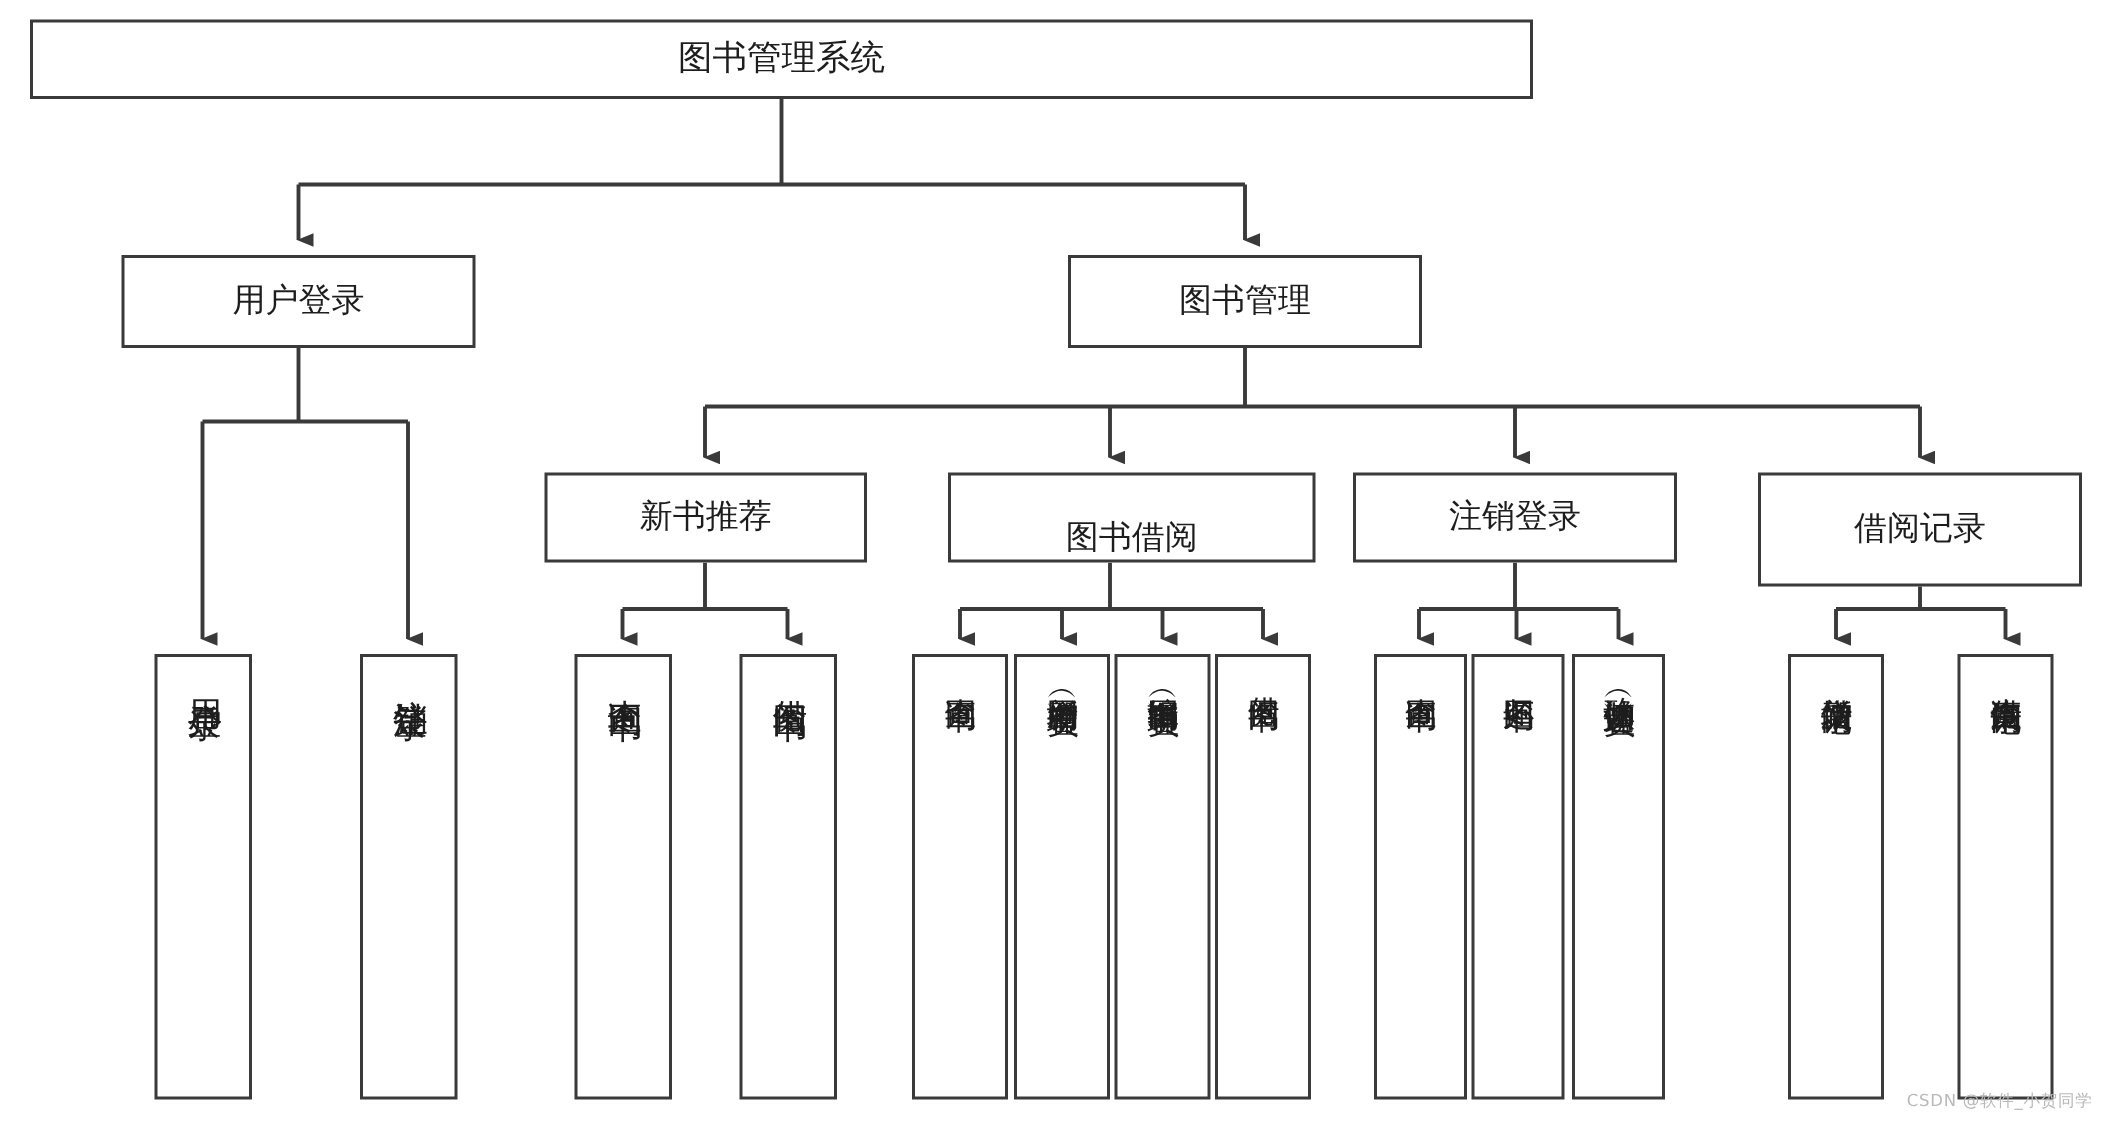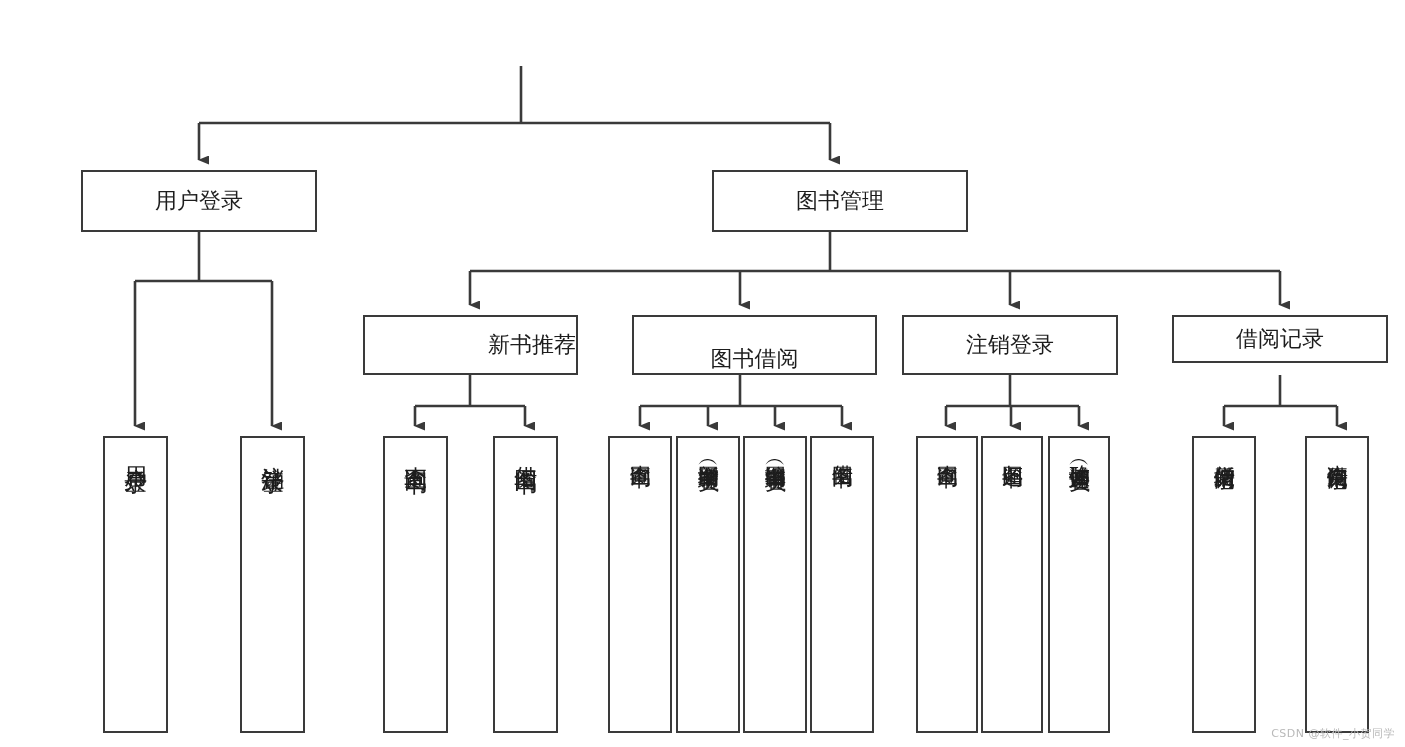--- a/index.html
+++ b/index.html
@@ -131,38 +131,41 @@
       <path d="M1011,406 L1011,426" marker-end="url(#arrowhead)"></path>
       <path d="M1079,406 L1079,426" marker-end="url(#arrowhead)"></path>
 
       <path d="M1280,375 L1280,406"></path>
       <path d="M1224,406 L1337,406"></path>
       <path d="M1224,406 L1224,426" marker-end="url(#arrowhead)"></path>
       <path d="M1337,406 L1337,426" marker-end="url(#arrowhead)"></path>
     </g>
   </svg>
 
+  <div class="node horiz root" style="left:20px; top:13px; width:1002px; height:53px;">
+    <span class="node-label">图书管理系统</span>
+  </div>
 
   <div class="node horiz" style="left:81px; top:170px; width:236px; height:62px;">
     <span class="node-label">用户登录</span>
   </div>
-  <div class="node horiz" style="left:712px; top:170px; width:256px; height:62px;">
+  <div class="node horiz" style="left:712px; top:170px; width:236px; height:62px;">
     <span class="node-label">图书管理</span>
   </div>
 
-  <div class="node horiz" style="left:363px; top:315px; width:215px; height:60px;justify-content:flex-end;">
+  <div class="node horiz" style="left:363px; top:315px; width:215px; height:60px;">
     <span class="node-label">新书推荐</span>
   </div>
   <div class="node horiz" style="left:632px; top:315px; width:245px; height:60px;align-items:flex-end;">
     <span class="node-label">图书借阅</span>
   </div>
   <div class="node horiz" style="left:902px; top:315px; width:216px; height:60px;">
     <span class="node-label">注销登录</span>
   </div>
-  <div class="node horiz" style="left:1172px; top:315px; width:216px; height:48px;">
+  <div class="node horiz" style="left:1172px; top:315px; width:216px; height:76px;">
     <span class="node-label">借阅记录</span>
   </div>
 
   <div class="node vert" style="left:103px; top:436px; width:65px; height:297px;">
     <span class="node-label">用户登录</span>
   </div>
   <div class="node vert" style="left:240px; top:436px; width:65px; height:297px;">
     <span class="node-label">注销登录</span>
   </div>
 

